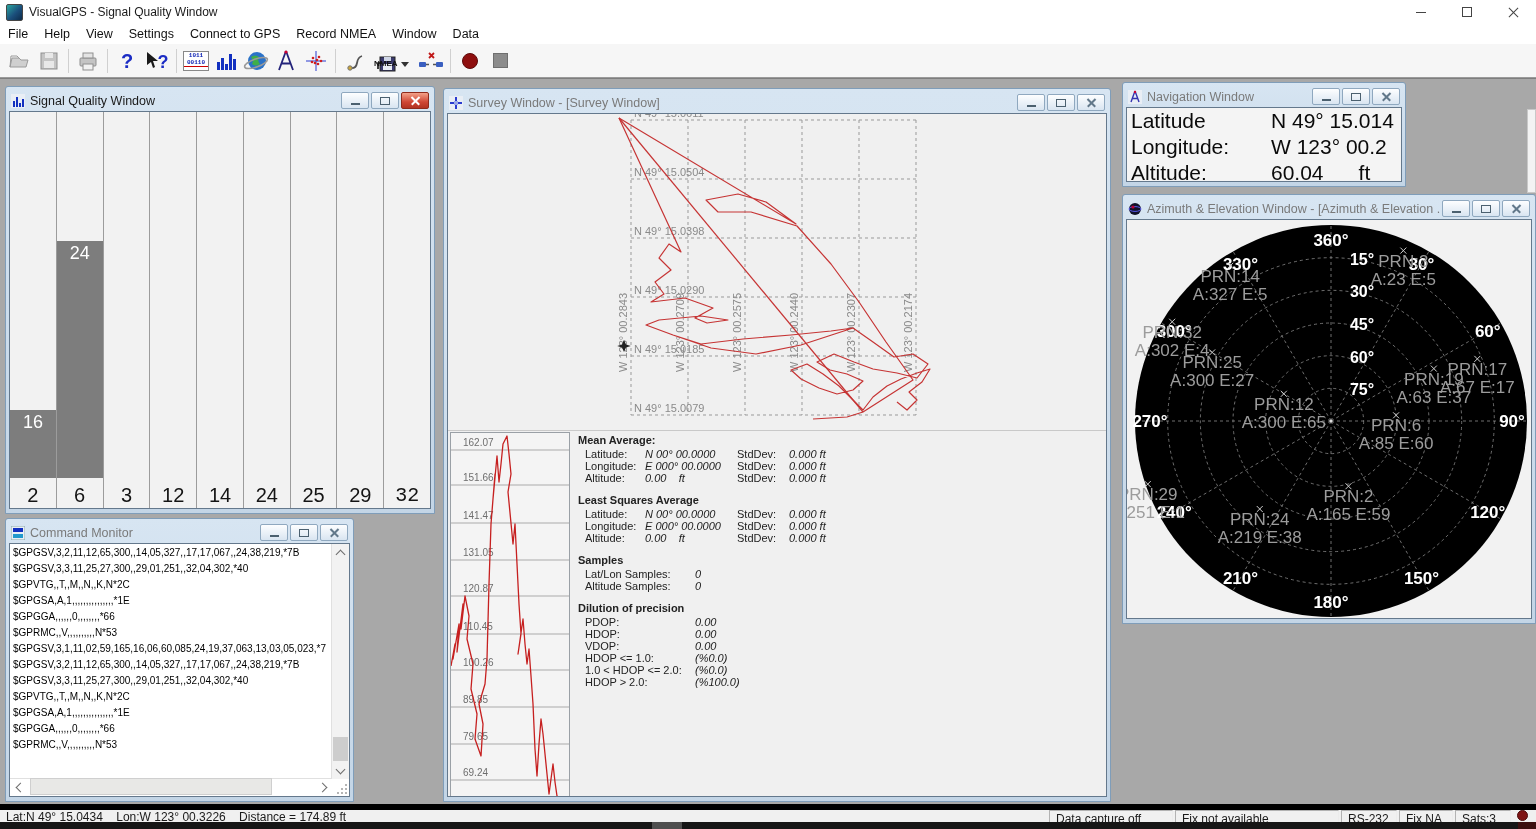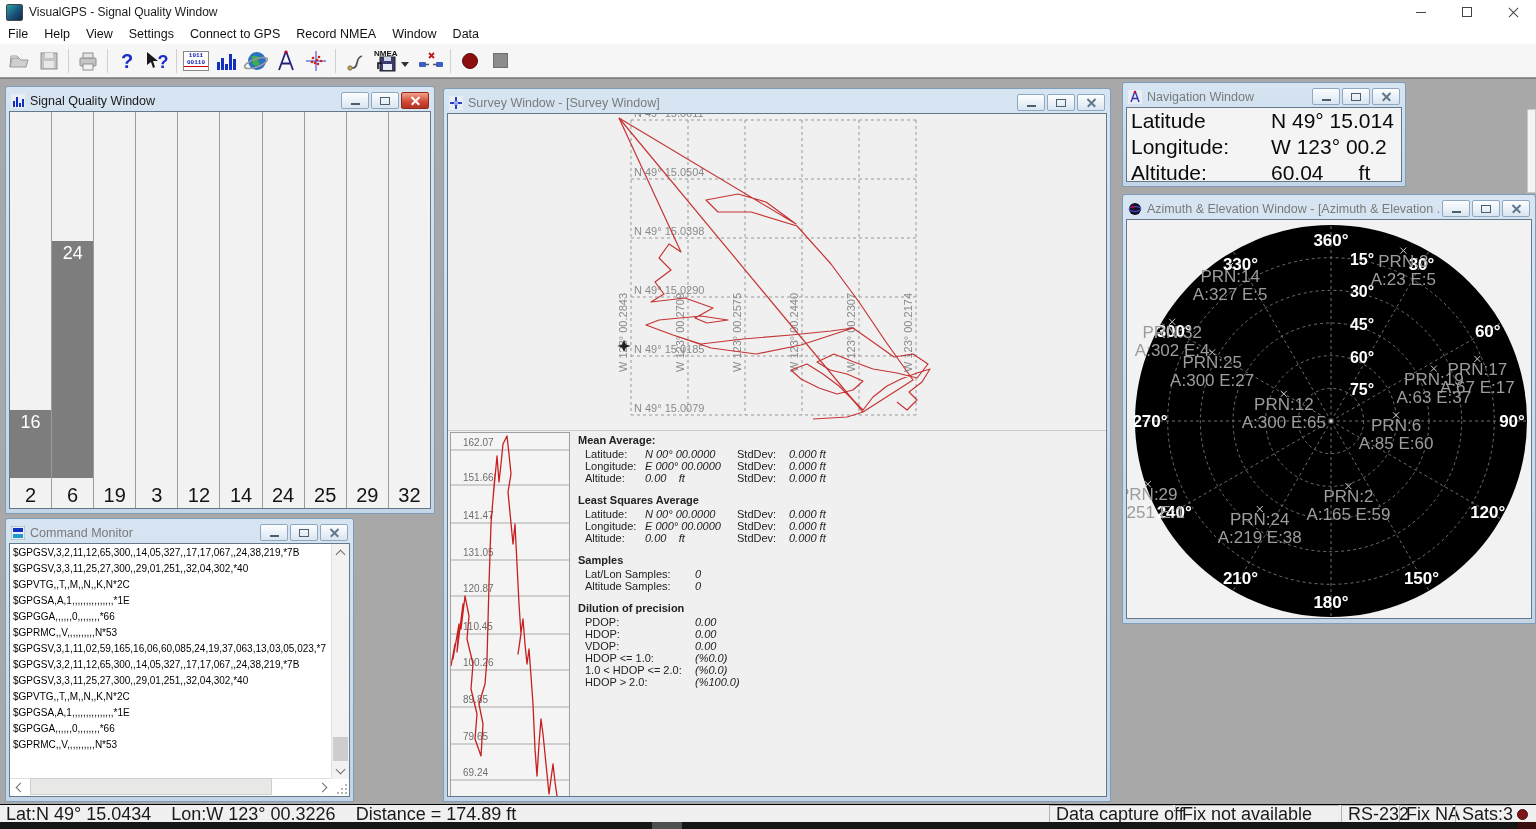--- a/index.html
+++ b/index.html
@@ -22,21 +22,21 @@
   .glyph-close:before{transform:rotate(45deg);} .glyph-close:after{transform:rotate(-45deg);}
   #menubar{position:absolute;left:0;top:24px;right:0;height:20px;background:#ffffff;
     display:flex;align-items:center;font-size:12.5px;color:#111;}
   #menubar span{padding:2px 8px;}
   #toolbar{position:absolute;left:0;top:44px;right:0;height:33px;background:#f6f6f6;
     border-bottom:1px solid #9a9a9a;display:flex;align-items:center;padding-left:4px;}
   .tbtn{width:30px;height:28px;display:flex;align-items:center;justify-content:center;position:relative;}
   .tsep{width:1px;height:24px;background:#d0d0d0;margin:0 4px;}
   .tbtn svg{display:block;}
   .nmea-btn{width:46px;}
-  .nmea-lab{position:absolute;top:2px;left:4px;font-size:8px;font-weight:bold;color:#111;letter-spacing:0;}
+  .nmea-lab{position:absolute;top:12px;left:4px;font-size:8px;font-weight:bold;color:#111;letter-spacing:0;}
   .dd-arrow{width:0;height:0;border-left:4px solid transparent;border-right:4px solid transparent;
     border-top:5px solid #333;margin-left:2px;}
   .rec-dot{width:14px;height:14px;border-radius:50%;background:#8e0f0f;border:1px solid #5e0a0a;}
   .stop-sq{width:13px;height:13px;background:#8c8c8c;border:1px solid #6f6f6f;}
   .binary-box{width:24px;height:18px;background:#fff;border:1px solid #888;font-size:6px;line-height:7px;
     color:#1226b5;font-weight:bold;text-align:center;font-family:"Liberation Mono",monospace;}
   .binary-box .u{color:#1226b5;border-bottom:1px solid #c00;}
   
   #mdi{position:absolute;left:0;top:78px;right:0;height:726px;background:#a8a8a8;border-top:1px solid #7e7e7e;}
   #mdi-scroll-strip{position:absolute;right:0;top:30px;width:7px;height:82px;background:#f3f3f3;border:1px solid #c8c8c8;}
@@ -53,21 +53,21 @@
   .cap .maxgl{width:8px;height:6px;border:1.5px solid #4b606f;}
   .cap .xgl{position:relative;width:9px;height:9px;}
   .cap .xgl:before,.cap .xgl:after{content:"";position:absolute;left:-1px;top:4px;width:11px;height:1.6px;background:#62788a;}
   .cap .xgl:before{transform:rotate(45deg);} .cap .xgl:after{transform:rotate(-45deg);}
   .cap.close-active{background:linear-gradient(#f3a189,#cf4634 60%,#b23322);border-color:#8f2a1c;}
   .cap.close-active .xgl:before,.cap.close-active .xgl:after{background:#fff;}
   .cclient{position:relative;background:#f0f0f0;border:1px solid #64788c;overflow:hidden;box-sizing:border-box;}
   
   #sq-cols{position:absolute;inset:0;display:flex;}
   .sq-col{flex:1;position:relative;background:#f2f2f2;border-right:1px solid #9c9c9c;}
-  .sq-col:last-child{border-right:none;}
+  .sq-col:last-child{border-right:none;font-family:Liberation Mono, monospace;}
   .sq-bar{position:absolute;left:0;right:0;bottom:30px;background:#7d7d7d;}
   .sq-bar-val{color:#fff;font-size:18px;text-align:center;padding-top:2px;}
   .sq-cat{position:absolute;bottom:1px;width:100%;text-align:center;font-size:20px;color:#141414;}
   
   #cmd-text{position:absolute;left:0;top:0;right:17px;bottom:17px;background:#fff;
     padding:1px 3px;font-size:10px;line-height:16px;color:#000;white-space:nowrap;overflow:hidden;}
   .sbar{position:absolute;background:#f2f2f2;}
   #cmd-vsb{top:0;right:0;width:17px;bottom:17px;border-left:1px solid #e0e0e0;}
   #cmd-hsb{left:0;right:17px;bottom:0;height:17px;border-top:1px solid #e0e0e0;background:#fff;}
   .sb-arrow{position:absolute;width:17px;height:17px;display:flex;align-items:center;justify-content:center;}
@@ -89,21 +89,21 @@
   .st-l1{width:60px;padding-left:7px;flex:none;}
   .st-v1{width:92px;font-style:italic;flex:none;}
   .st-l2{width:52px;flex:none;}
   .st-v2{font-style:italic;}
   .st-wl{width:110px;padding-left:7px;flex:none;}
   
   .nav-row{display:flex;height:26px;line-height:26px;font-size:21px;color:#0a0a0a;padding-left:4px;white-space:pre;}
   .nav-lab{width:140px;flex:none;} .nav-val{flex:1;}
   
   #statusbar{position:absolute;left:0;top:804px;right:0;height:18px;background:#f0f0f0;
-    border-top:1px solid #000000;display:flex;align-items:center;font-size:18px;color:#1a1a1a;}
+    border-top:6px solid #000000;display:flex;font-size:12px;color:#1a1a1a;}
   #status-left{flex:1;padding-left:6px;white-space:pre;}
   .spanel{height:16px;line-height:16px;padding:0 6px;border:1px solid;border-color:#b2b2b2 #ececec #ececec #b2b2b2;
     margin-right:2px;white-space:nowrap;}
   #status-dot{width:9px;height:9px;border-radius:50%;background:#7e1414;border:1px solid #4d0c0c;margin:0 8px 0 4px;}
   #taskbar{position:absolute;left:0;top:822px;right:0;height:7px;background:#161616;}
   #taskbar .seg{position:absolute;left:652px;width:30px;top:0;height:7px;background:#4f4f4f;}
   #taskbar .segr{position:absolute;right:0;width:18px;top:0;height:7px;background:#3c0f0f;}
   svg text{font-family:"Liberation Sans",sans-serif;}
 </style>
 </head>
@@ -302,23 +302,20 @@
             <div class="sq-bar" style="height: 68px; background: rgb(125, 125, 125);">
               <div class="sq-bar-val">16</div>
             </div>
             <div class="sq-cat">2</div>
           </div>
           <div class="sq-col">
             <div class="sq-bar" style="height: 237px; background: rgb(125, 125, 125);">
               <div class="sq-bar-val">24</div>
             </div>
             <div class="sq-cat">6</div>
-          </div>
-          <div class="sq-col">
-            <div class="sq-cat">19</div>
           </div>
           <div class="sq-col">
             <div class="sq-cat">3</div>
           </div>
           <div class="sq-col">
             <div class="sq-cat">12</div>
           </div>
           <div class="sq-col">
             <div class="sq-cat">14</div>
           </div>

